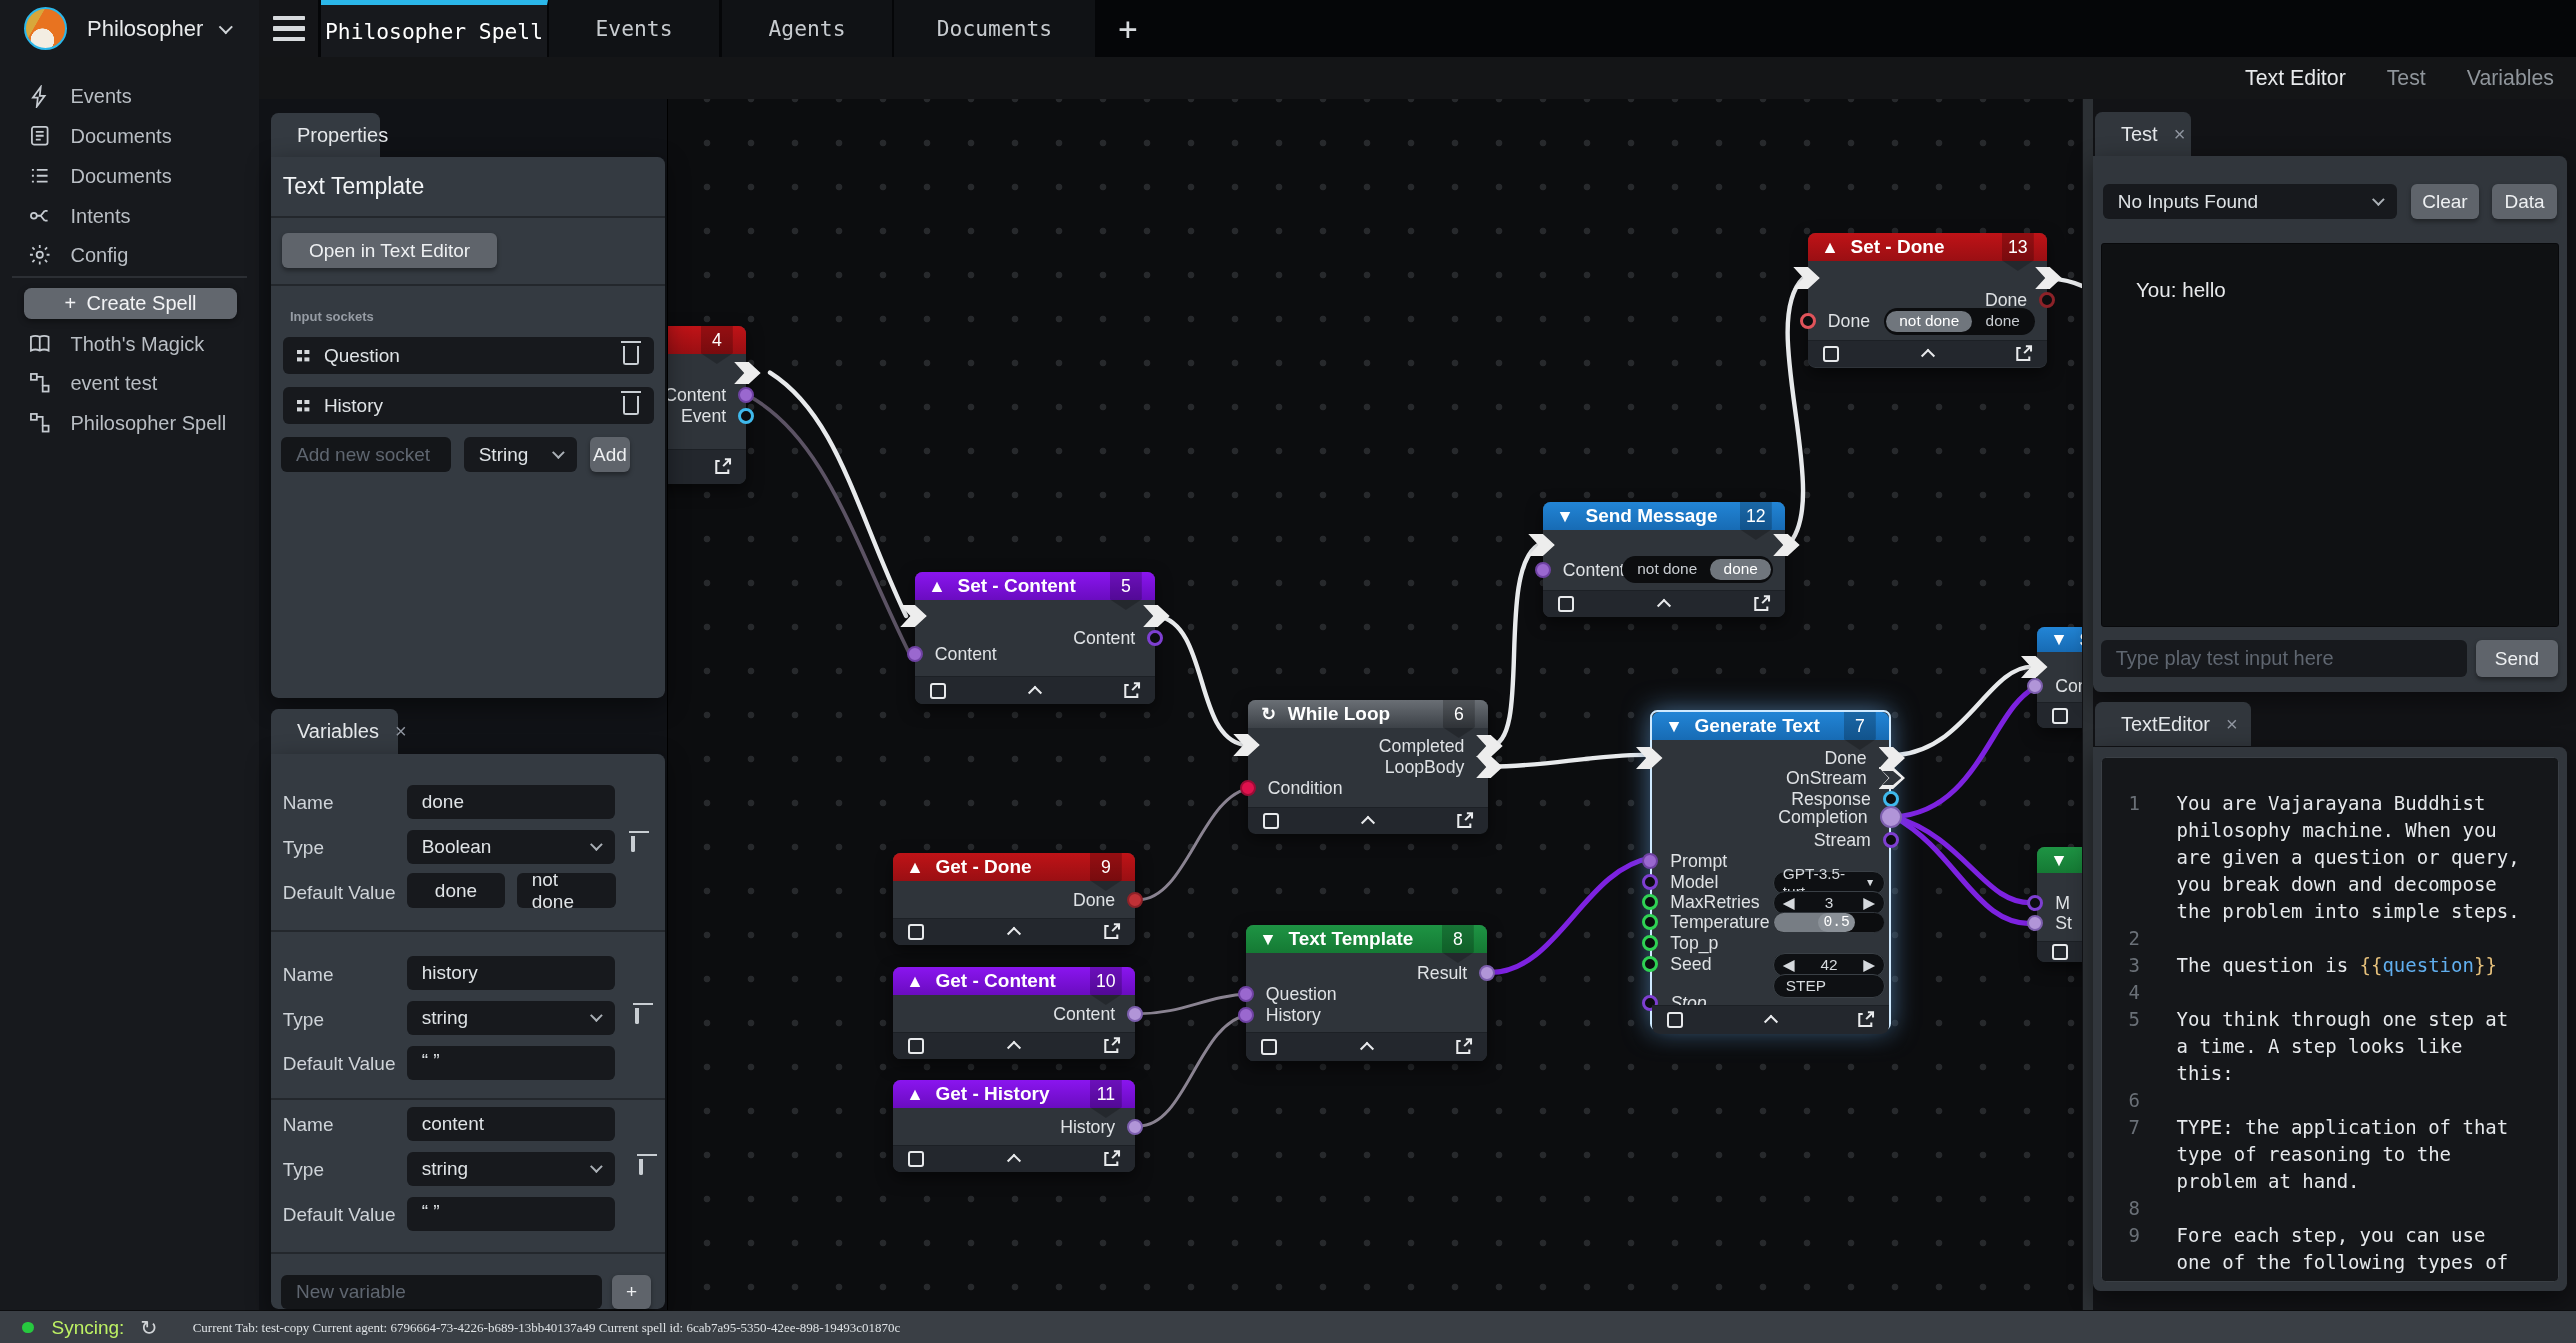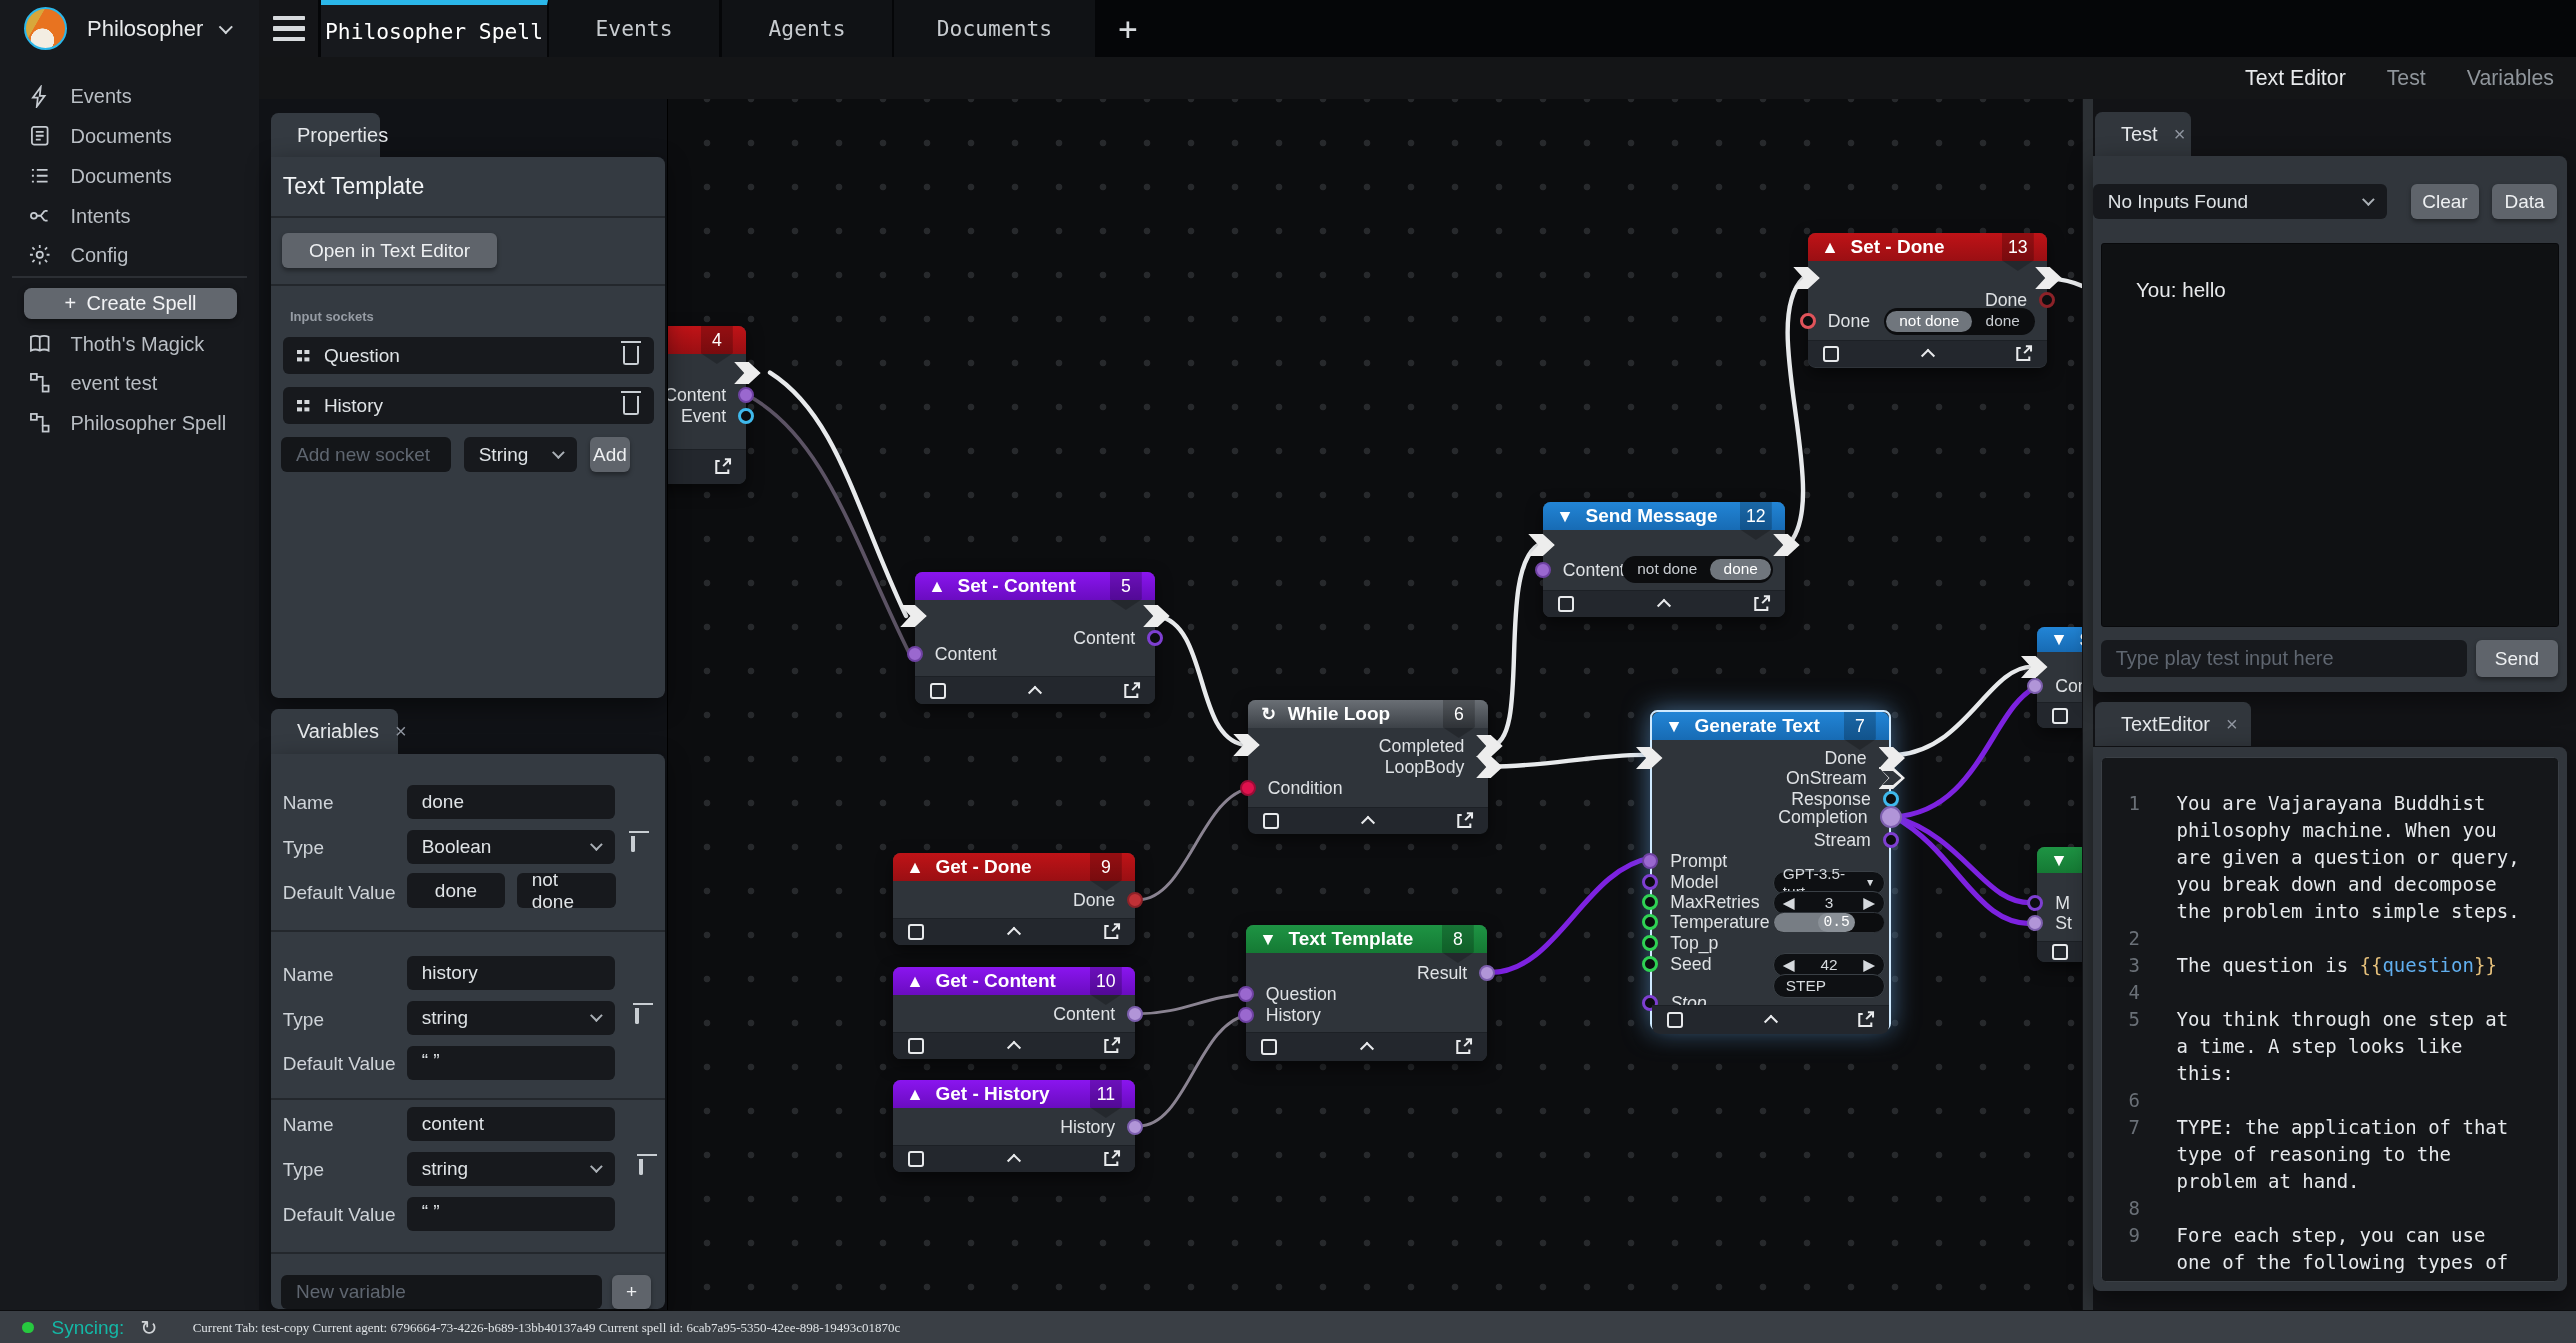--- a/index.html
+++ b/index.html
@@ -34,21 +34,21 @@
   #sidebar { position:absolute; left:0; top:57px; width:259px; height:1253px; background:#17191d; }
   .side-item { position:absolute; left:0; width:259px; height:38px; display:flex; align-items:center; gap:19px; padding-left:28px; color:#b9bec4; font-size:20px; }
   .side-item svg { width:23.5px; height:23.5px; flex:0 0 auto; }
   #side-divider { position:absolute; left:11.8px; top:219px; width:235px; height:1.5px; background:#2c2f34; }
   #create-spell { position:absolute; left:24px; top:231px; width:213px; height:31px; background:#62676e; border-radius:7.4px;
     display:flex; align-items:center; justify-content:center; gap:10.3px; color:#f2f3f5; font-size:20px; box-shadow:0 2.2px 5.9px rgba(0,0,0,.4); }
 
   
   #statusbar { position:absolute; left:0; top:1311px; width:2576px; height:33px; background:#3a3f45; display:flex; align-items:center; }
   #status-dot { width:11.8px; height:11.8px; border-radius:50%; background:#27c93f; margin-left:22px; }
-  #status-sync { font-size:19px; color:#14b8a6; margin-left:17.7px; }
+  #status-sync { font-size:19px; color:#bef264; margin-left:17.7px; }
   #status-icon { font-size:20.6px; color:#d0d3d6; margin-left:16px; }
   #status-text { font-family:Liberation Serif, serif; font-size:13px; color:#dfe3e6; margin-left:35px;text-align:right; }
 
   
   #dock-left { position:absolute; left:259px; top:99px; width:408px; height:1211px; background:#101216; }
   #dock-right { position:absolute; left:2082px; top:99px; width:494px; height:1211px; background:#121316; }
   #dock-right-strip { position:absolute; left:2083px; top:99px; width:10.3px; height:1211px; background:#2c3034; }
 
   
   .panel-tab { position:absolute; background:#343a41; border-radius:7.4px 7.4px 0 0; display:flex; align-items:center; gap:16px; padding:0 26px; font-size:20px; color:#e4e7ea; }
@@ -708,21 +708,21 @@
   <div class="hr" style="top:498px;"></div>
   <input class="dark-field abs" style="left: 10.3px; top: 521px; width: 321px; height: 34px; background: rgb(20, 22, 25);" placeholder="New variable">
   <button class="gray-btn abs" style="left:341px; top:521px; width:39px; height:34px;">+</button>
 </div>
 
 <div class="panel-tab" style="left:2095px; top:112px; width:96px; height:44px; background:#31363c;">
     <span>Test</span>
     <span class="x">×</span>
   </div>
 <div class="panel-body" style="left:2093px; top:156px; width:474px; height:536px; background:#31363c;">
-  <div class="dark-field sel abs" style="left:0; top:28px; width:294px; height:35px;">
+  <div class="dark-field sel abs" style="left:10px; top:28px; width:294px; height:35px;">
       <span>No Inputs Found</span>
       <span class="chev"></span>
     </div>
   <button class="gray-btn abs" style="left:318px; top:28px; width:68px; height:35px;">Clear</button>
   <button class="gray-btn abs" style="left:399px; top:28px; width:65px; height:35px;">Data</button>
   <div id="test-out" style="left:8px; top:87px; width:458px; height:384px;"><span>You: hello</span></div>
   <input class="dark-field abs" style="left: 8px; top: 484px; width: 366px; height: 37px; font-size: 20px;" placeholder="Type play test input here">
   <button class="gray-btn abs" style="left:383px; top:484px; width:82px; height:37px;">Send</button>
 </div>
 

